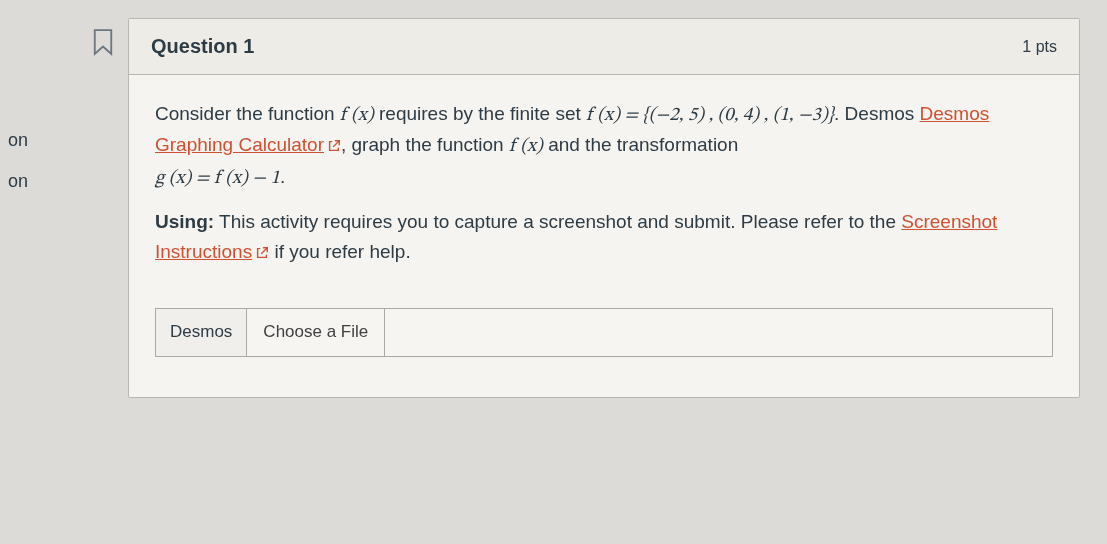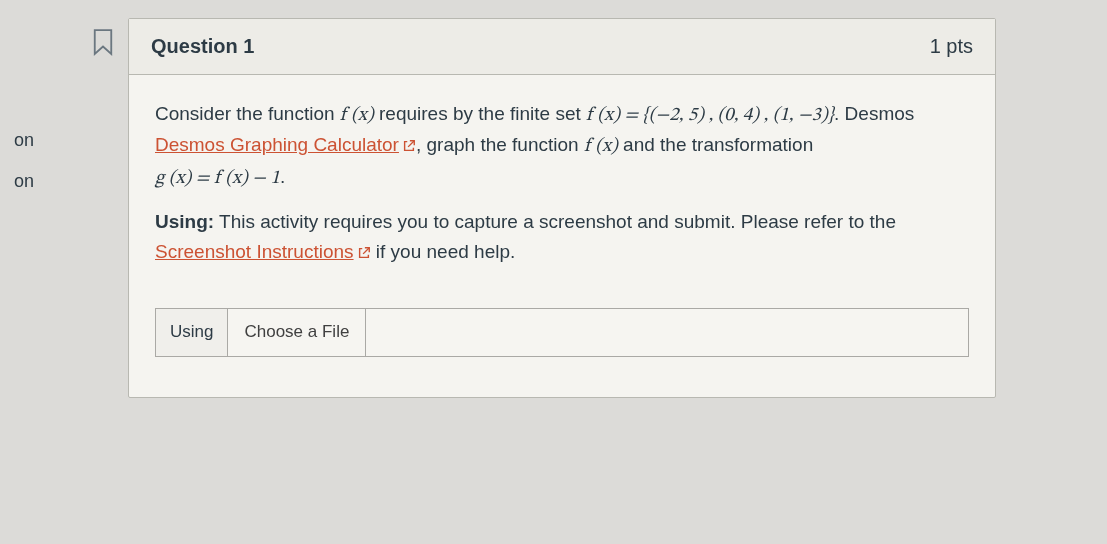--- a/index.html
+++ b/index.html
@@ -16,54 +16,54 @@
     }
     .sidebar-fragment {
       position: absolute;
       left: 0;
       top: 130px;
       font-size: 18px;
       color: #2d3b45;
     }
     .sidebar-fragment div {
       margin-bottom: 20px;
-      padding-left: 14px;
+      padding-left: 8px;
     }
     .flag-icon {
       position: absolute;
       left: 92px;
       top: 28px;
       width: 22px;
       height: 28px;
     }
     .flag-icon svg { width: 100%; height: 100%; }
     .question-card {
       position: absolute;
       left: 128px;
       top: 18px;
-      width: 868px;
+      width: 952px;
       background: #f5f4f0;
       border: 1px solid #b8b8b1;
       border-radius: 2px;
     }
     .question-header {
       display: flex;
       justify-content: space-between;
       align-items: center;
       padding: 16px 22px;
       border-bottom: 1px solid #b8b8b1;
       background: #edece7;
     }
     .question-title {
       font-size: 20px;
       font-weight: 700;
       color: #2d3b45;
     }
     .question-pts {
-      font-size: 20px;
+      font-size: 16px;
       color: #2d3b45;
       margin-left: 6px;
     }
     .question-body {
       padding: 24px 26px 30px 26px;
       font-size: 19px;
       line-height: 1.55;
       color: #2d3b45;
     }
     .question-body p {
@@ -140,22 +140,22 @@
               <path d="M9 2h5v5"></path>
               <path d="M14 2L7 9"></path>
             </svg></span></a><span>, graph the function </span><span class="math">f (x)</span><span> and the transformation</span><br>
       <span class="math">g (x) = f (x) − 1</span><span class="math-up">.</span>
     </p>
     <p>
       <strong>Using:</strong><span> This activity requires you to capture a screenshot and submit. Please refer to the </span><a class="instr" href="#"><span>Screenshot Instructions</span><span class="ext-icon"><svg viewBox="0 0 16 16" fill="none" stroke="#cc5233" stroke-width="1.6">
               <path d="M6 3H3v10h10V10"></path>
               <path d="M9 2h5v5"></path>
               <path d="M14 2L7 9"></path>
-            </svg></span></a><span> if you need help.</span>
+            </svg></span></a><span> if you refer help.</span>
     </p>
 
     <div class="upload-row">
-      <div class="upload-label">Using</div>
+      <div class="upload-label">Desmos</div>
       <div class="choose-file">Choose a File</div>
       <div class="file-bar"></div>
     </div>
   </div>
 </div>
 
 </body></html>

